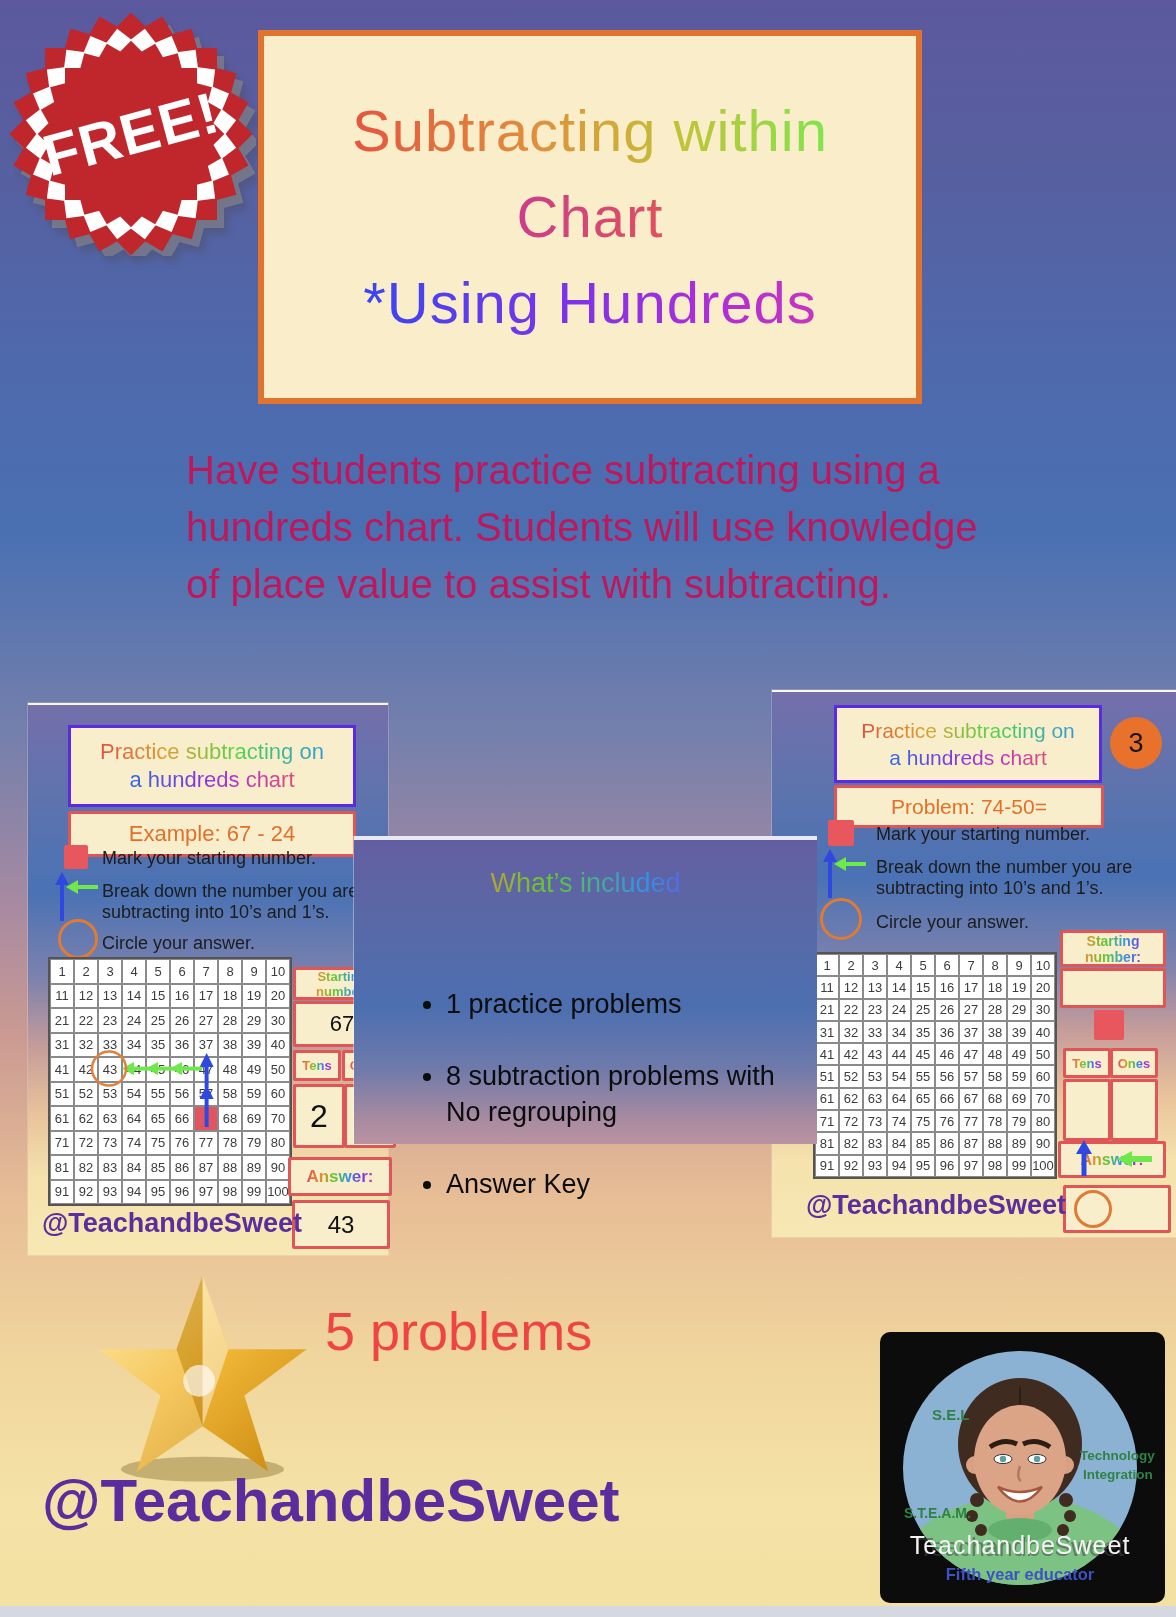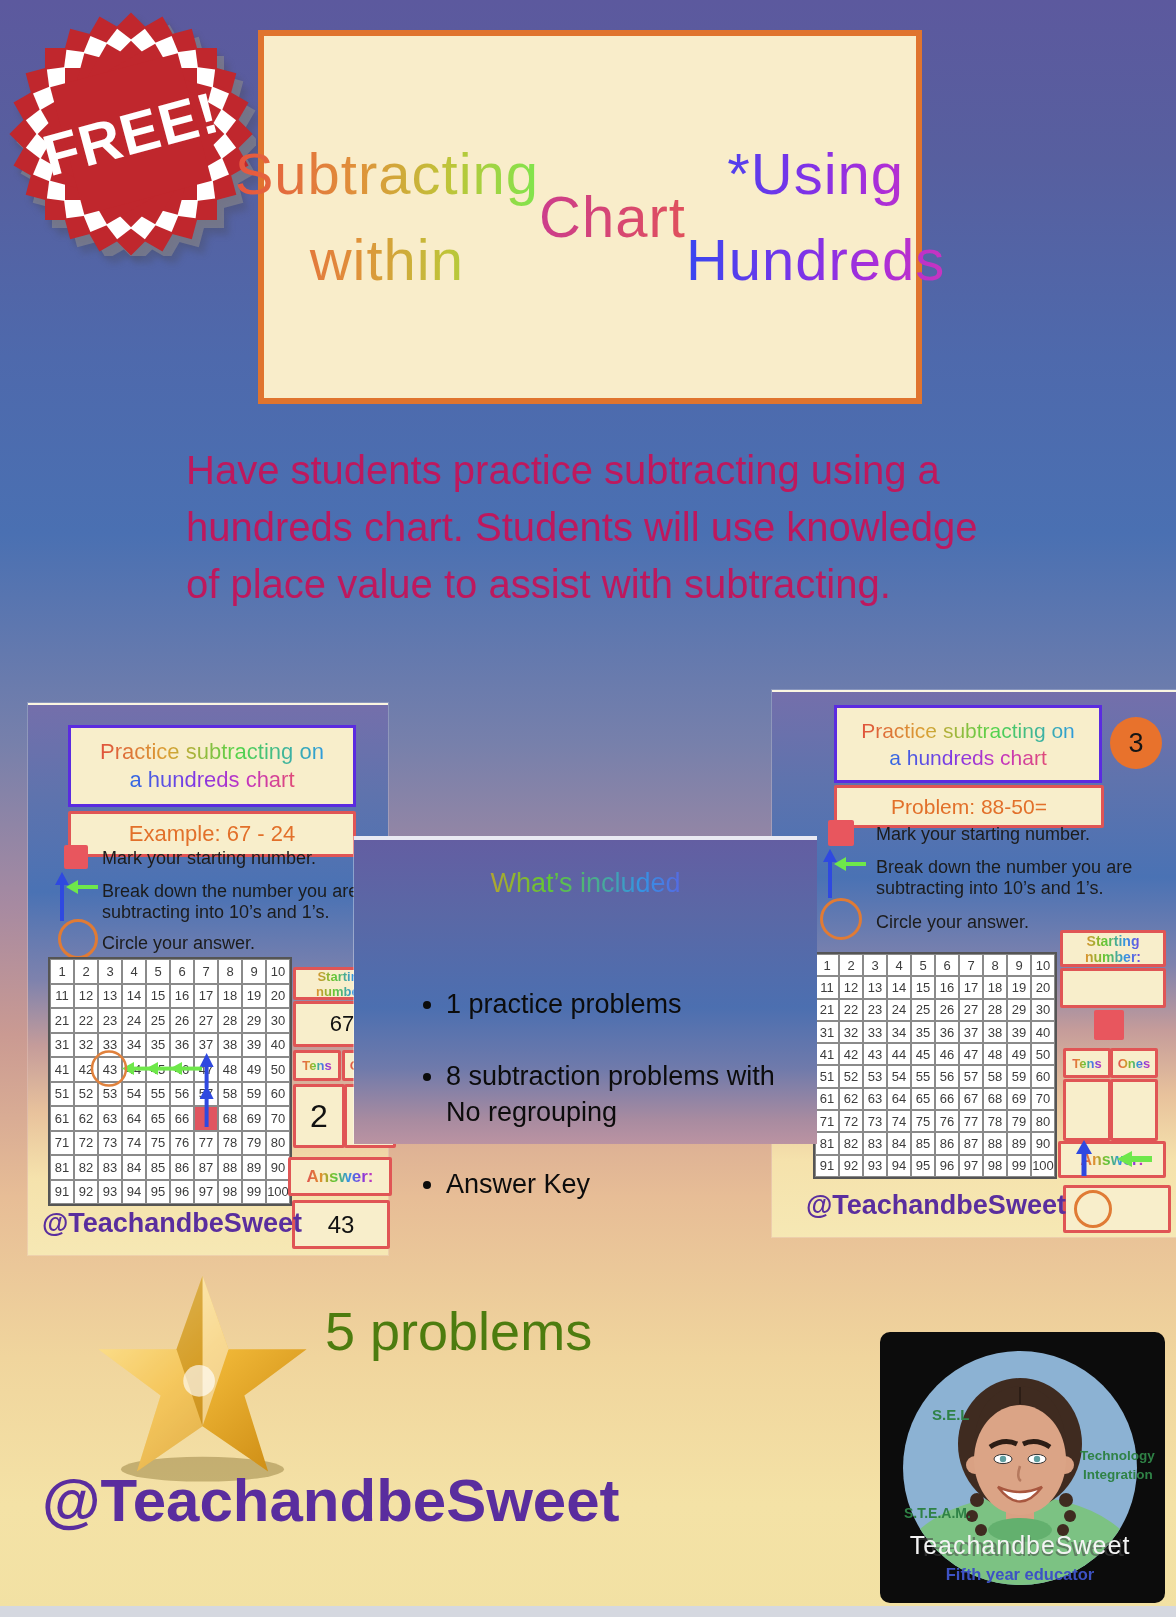--- a/index.html
+++ b/index.html
@@ -9,21 +9,21 @@
   .gt{-webkit-background-clip:text;background-clip:text;color:transparent;}
   .g-t1{background-image:linear-gradient(90deg,#e6533f,#e0913a 40%,#bfc438 70%,#7fe54d);}
   .g-t2{background-image:linear-gradient(90deg,#43e668,#3cd4a6 40%,#3fa8e0 70%,#2d62ec);}
   .g-t3{background-image:linear-gradient(90deg,#3847f0,#7c33e8 45%,#ab2ed8 75%,#c834c0);}
   .g-t4{background-image:linear-gradient(90deg,#cc3d8c,#e0505c);}
   .g-p1{background-image:linear-gradient(90deg,#e0523c,#daa032 30%,#52d44a 62%,#2f9bdd);}
   .g-p2{background-image:linear-gradient(90deg,#2f6ae2,#8038e4 40%,#c233c2 70%,#e04b78);}
   .g-rb{background-image:linear-gradient(90deg,#e05050,#e09030 22%,#62c832 42%,#3494e4 62%,#7a3ce0 80%,#cc38b8);}
 
   .title-box{left:258px;top:30px;width:652px;height:362px;background:#f9edca;border:6px solid #e0742e;
-    display:flex;justify-content:center;align-items:center;text-align:center;}
+    display:flex;flex-direction:column;justify-content:center;align-items:center;text-align:center;}
   .title-box span{display:block;font-size:58px;line-height:86px;font-weight:400;letter-spacing:1px;}
 
   .free-badge{left:6px;top:6px;width:250px;height:250px;filter:drop-shadow(5px 7px 3px rgba(70,70,80,.45));}
 
   .description{left:186px;top:442px;width:816px;font-size:40px;line-height:57px;color:#be185d;}
 
   .sheet{background:linear-gradient(180deg,#746fab 0%,#5f73ad 16%,#4a72b4 34%,#7e82ad 50%,#c59c9a 62%,#e8c29c 74%,#f5e2ac 86%,#f6e8b4 100%);
     border-top:2px solid rgba(255,255,255,.6);box-shadow:0 0 0 1px rgba(255,255,255,.2);}
   .sheet-left{left:28px;top:703px;width:360px;height:550px;z-index:2;}
   .sheet-right{left:772px;top:690px;width:404px;height:545px;z-index:2;}
@@ -49,21 +49,21 @@
 
   .included-box{left:354px;top:836px;width:463px;height:304px;z-index:6;
     background:linear-gradient(180deg,#635ea2 0%,#5a68a6 25%,#4c6fb0 55%,#6f7aab 75%,#a88ba0 92%,#bb93a2 100%);
     border-top:4px solid #e9e9f2;box-shadow:-1px 0 0 rgba(255,255,255,.35);}
   .included-title{width:100%;text-align:center;top:28px;font-size:27px;}
   .included-list{left:62px;top:110px;width:362px;font-size:27px;line-height:36px;color:#0c0c0c;margin:0;padding-left:30px;}
   .included-list li{margin-bottom:3px;margin-top:36px;}
 
   .page-circle{background:#e8722c;border-radius:50%;display:flex;align-items:center;justify-content:center;font-size:27px;color:#151515;}
 
-  .problems-text{left:325px;top:1300px;font-size:54px;color:#4d7c0f;}
+  .problems-text{left:325px;top:1300px;font-size:54px;color:#ef4444;}
   .footer-handle{left:42px;top:1466px;font-size:60px;font-weight:700;color:#5a2d9e;}
   .bottom-strip{left:0;top:1606px;width:1176px;height:11px;background:#d5d8e0;}
   .logo-box{left:880px;top:1332px;width:285px;height:271px;}
 </style>
 </head>
 <body>
 
 <div class="abs free-badge">
   <svg width="250" height="250" viewBox="0 0 250 250">
     <g transform="translate(125 128)">
@@ -279,21 +279,21 @@
   <div class="abs s-handle" style="left:14px;top:503px;">@TeachandbeSweet</div>
 </section>
 
 <section class="abs sheet sheet-right">
   <div class="abs s-title" style="left:62px;top:13px;width:262px;height:72px;">
     <span class="gt g-p1" style="font-size:21px;line-height:27px;">Practice subtracting on</span>
     <span class="gt g-p2" style="font-size:21px;line-height:27px;">a hundreds chart</span>
   </div>
   <div class="abs page-circle" style="left:338px;top:25px;width:52px;height:52px;">3</div>
   <div class="abs redbox" style="left:62px;top:93px;width:264px;height:37px;">
-    <span class="problem-text" style="font-size:21px;">Problem: 88-50=</span>
+    <span class="problem-text" style="font-size:21px;">Problem: 74-50=</span>
   </div>
 
   <div class="abs sq" style="left:56px;top:128px;width:26px;height:26px;"></div>
   <div class="abs instr" style="left:104px;top:132px;width:250px;">Mark your starting number.</div>
 
   <svg class="abs" style="left:48px;top:156px;" width="50" height="54" viewBox="0 0 50 54">
     <line x1="10" y1="50" x2="10" y2="12" stroke="#2f49e0" stroke-width="4"></line>
     <polygon points="3,14 17,14 10,1" fill="#2f49e0"></polygon>
     <line x1="46" y1="16" x2="24" y2="16" stroke="#6ee84a" stroke-width="4"></line>
     <polygon points="26,9 26,23 14,16" fill="#6ee84a"></polygon>

